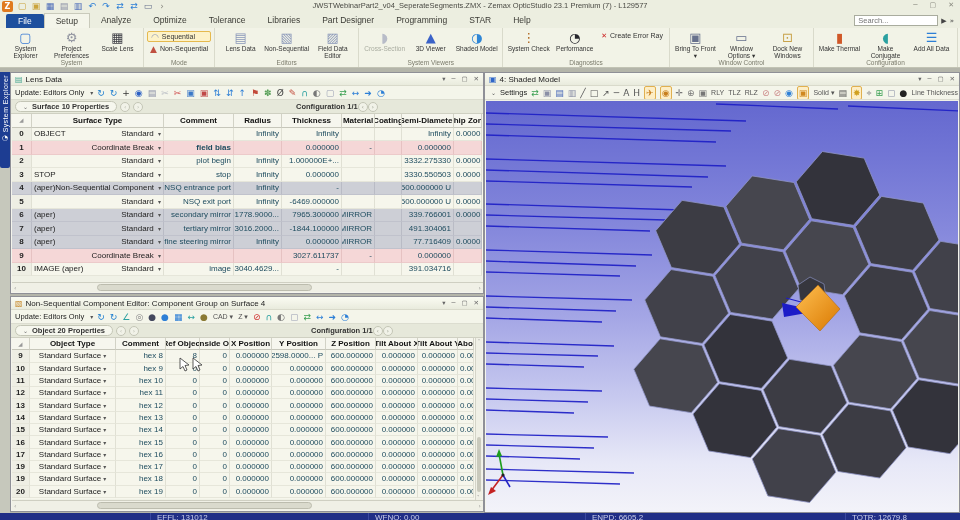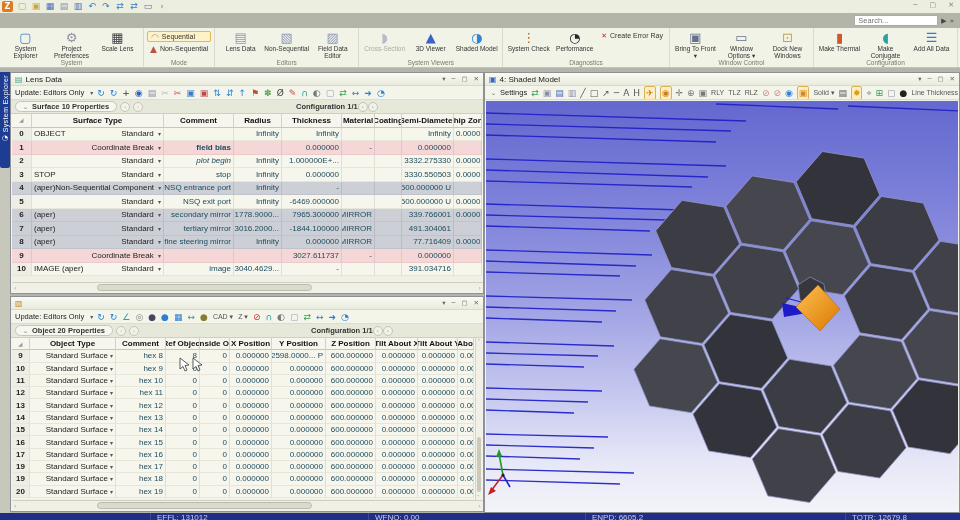--- a/index.html
+++ b/index.html
@@ -50,21 +50,21 @@
 .pill .chev{font-size:6px;color:#777}
 .navbtn{width:10px;height:10px;border:1px solid #c4c6b6;border-radius:50%;background:#f1f2e8;color:#aeb1a4;font-size:6px;line-height:8px;text-align:center}
 .cfgwrap{position:absolute;display:flex;align-items:center;gap:0;font-size:7.5px;font-weight:bold;color:#333}
 
 .tablewrap{position:absolute;left:1px;background:#f6f6ec;overflow:hidden}
 .trow{display:flex}
 .tcell{font-size:8px;padding:0 2px;white-space:nowrap;overflow:hidden;border-right:1px solid #e0e0d4;border-bottom:1px solid #e6e6da;display:flex;align-items:center;justify-content:flex-end;color:#1d4b5e;flex:none}
 .trow.head .tcell{background:#f6f6ee;font-weight:bold;color:#111;justify-content:center;border-bottom:1px solid #c6c6ba;border-right:1px solid #d2d2c6}
 .numcell{justify-content:center;font-weight:bold;color:#222;background:rgba(120,120,100,.06)}
 .typecell{justify-content:space-between;color:#222}
-.leftcell{justify-content:flex-end;color:#222}
+.leftcell{justify-content:center;color:#222}
 .dd{color:#555;font-size:6px;margin-left:2px;flex:none}
 .trow.pink .tcell{background:#f5d7d7;border-right-color:#e6c2c2;border-bottom-color:#eccaca}
 .trow.gray .tcell{background:#cdcfd6;border-right-color:#b9bbc5;border-bottom-color:#c0c2cc}
 .lens .trow{height:13.5px}
 .nsc .trow{height:12.3px}
 .hscroll{position:absolute;left:1px;height:10px;background:#f0f0e6;border-top:1px solid #cfcfc2;display:flex;align-items:center;font-size:6px;color:#888}
 .hthumb{position:absolute;top:1px;height:7px;background:#dadacd;border:1px solid #bcbcae;border-radius:4px}
 .vscroll{position:absolute;width:7px;background:#f0f0e6;border-left:1px solid #d4d4c8;font-size:5px;color:#888;text-align:center}
 .vthumb{position:absolute;left:1px;width:4px;background:#c9c9bc;border-radius:2px}
 
@@ -88,27 +88,42 @@
         <span class="qi ico" style="color: rgb(74, 106, 184);">▦</span>
         <span class="qi ico" style="color: rgb(138, 143, 166);">▤</span>
         <span class="qi ico" style="color: rgb(74, 106, 184);">▥</span>
         <span class="qi ico" style="color: rgb(45, 127, 214);">↶</span>
         <span class="qi ico" style="color: rgb(45, 127, 214);">↷</span>
         <span class="qi ico" style="color: rgb(45, 127, 214);">⇄</span>
         <span class="qi ico" style="color: rgb(45, 127, 214);">⇄</span>
         <span class="qi ico" style="color: rgb(102, 112, 140);">▭</span>
         <span class="qi ico" style="color: rgb(136, 136, 128);">›</span>
       </div>
+    <div id="apptitle">JWSTWebinarPart2_v04_SeperateSegments.ZMX - Zemax OpticStudio 23.1   Premium (7) - L129577</div>
     <div id="appbtns">
         <span class="ico">─</span>
         <span class="ico">▢</span>
         <span class="ico">✕</span>
       </div>
   </div>
 
+  <div id="menubar">
+    <div id="filebtn">File</div>
+    <div id="menutabs" style="display:flex">
+        <span class="mtab active">Setup</span>
+        <span class="mtab">Analyze</span>
+        <span class="mtab">Optimize</span>
+        <span class="mtab">Tolerance</span>
+        <span class="mtab">Libraries</span>
+        <span class="mtab">Part Designer</span>
+        <span class="mtab">Programming</span>
+        <span class="mtab">STAR</span>
+        <span class="mtab">Help</span>
+      </div>
+  </div>
   <div id="searchwrap">
     <input id="searchinput" placeholder="Search..." style="">
     <span class="searchgo ico">▶</span>
     <span class="searchgo ico">»</span>
   </div>
 
   <div id="ribbon">
       <div class="rgroup">
         <div class="rbtn">
           <span class="ri ico" style="color: rgb(58, 123, 213);">▢</span>
@@ -314,21 +329,21 @@
           <div class="tcell" style="width: 27px;"></div>
           <div class="tcell" style="width: 52px;">0.000000</div>
           <div class="tcell" style="width: 28px; justify-content: flex-start;"></div>
         </div>
         <div class="trow norm">
           <div class="tcell numcell" style="width: 20px;">2</div>
           <div class="tcell typecell" style="width: 132px;">
             <span></span>
             <span>Standard <span class="dd ico">▾</span></span>
           </div>
-          <div class="tcell" style="width: 70px; font-style: italic;">plot begin</div>
+          <div class="tcell" style="width: 70px;">plot begin</div>
           <div class="tcell" style="width: 48px;">Infinity</div>
           <div class="tcell" style="width: 60px;">1.000000E+...</div>
           <div class="tcell" style="width: 33px;"></div>
           <div class="tcell" style="width: 27px;"></div>
           <div class="tcell" style="width: 52px;">3332.275330</div>
           <div class="tcell" style="width: 28px; justify-content: flex-start;">0.0000</div>
         </div>
         <div class="trow norm">
           <div class="tcell numcell" style="width: 20px;">3</div>
           <div class="tcell typecell" style="width: 132px;">
@@ -445,20 +460,21 @@
     <div class="hscroll" style="bottom:1px;width:471px">
       <span class="ico" style="padding:0 2px">‹</span>
       <div class="hthumb" style="left:85px;width:215px"></div>
       <span class="ico" style="position:absolute;right:2px">›</span>
     </div>
   </div>
 
   <div class="window" id="nscwin" style="left:10px;top:296px;width:474px;height:216px">
     <div class="wtitle">
       <span class="wicon ico" style="color:#c88a2e">▧</span>
+      <span>Non-Sequential Component Editor: Component Group on Surface 4</span>
       <span class="wbtns">
         <span class="ico">▾</span>
         <span class="ico">─</span>
         <span class="ico">▢</span>
         <span class="ico">✕</span>
       </span>
     </div>
     <div class="wtool">
       <span>Update: Editors Only</span>
       <span class="dd ico">▾</span>

